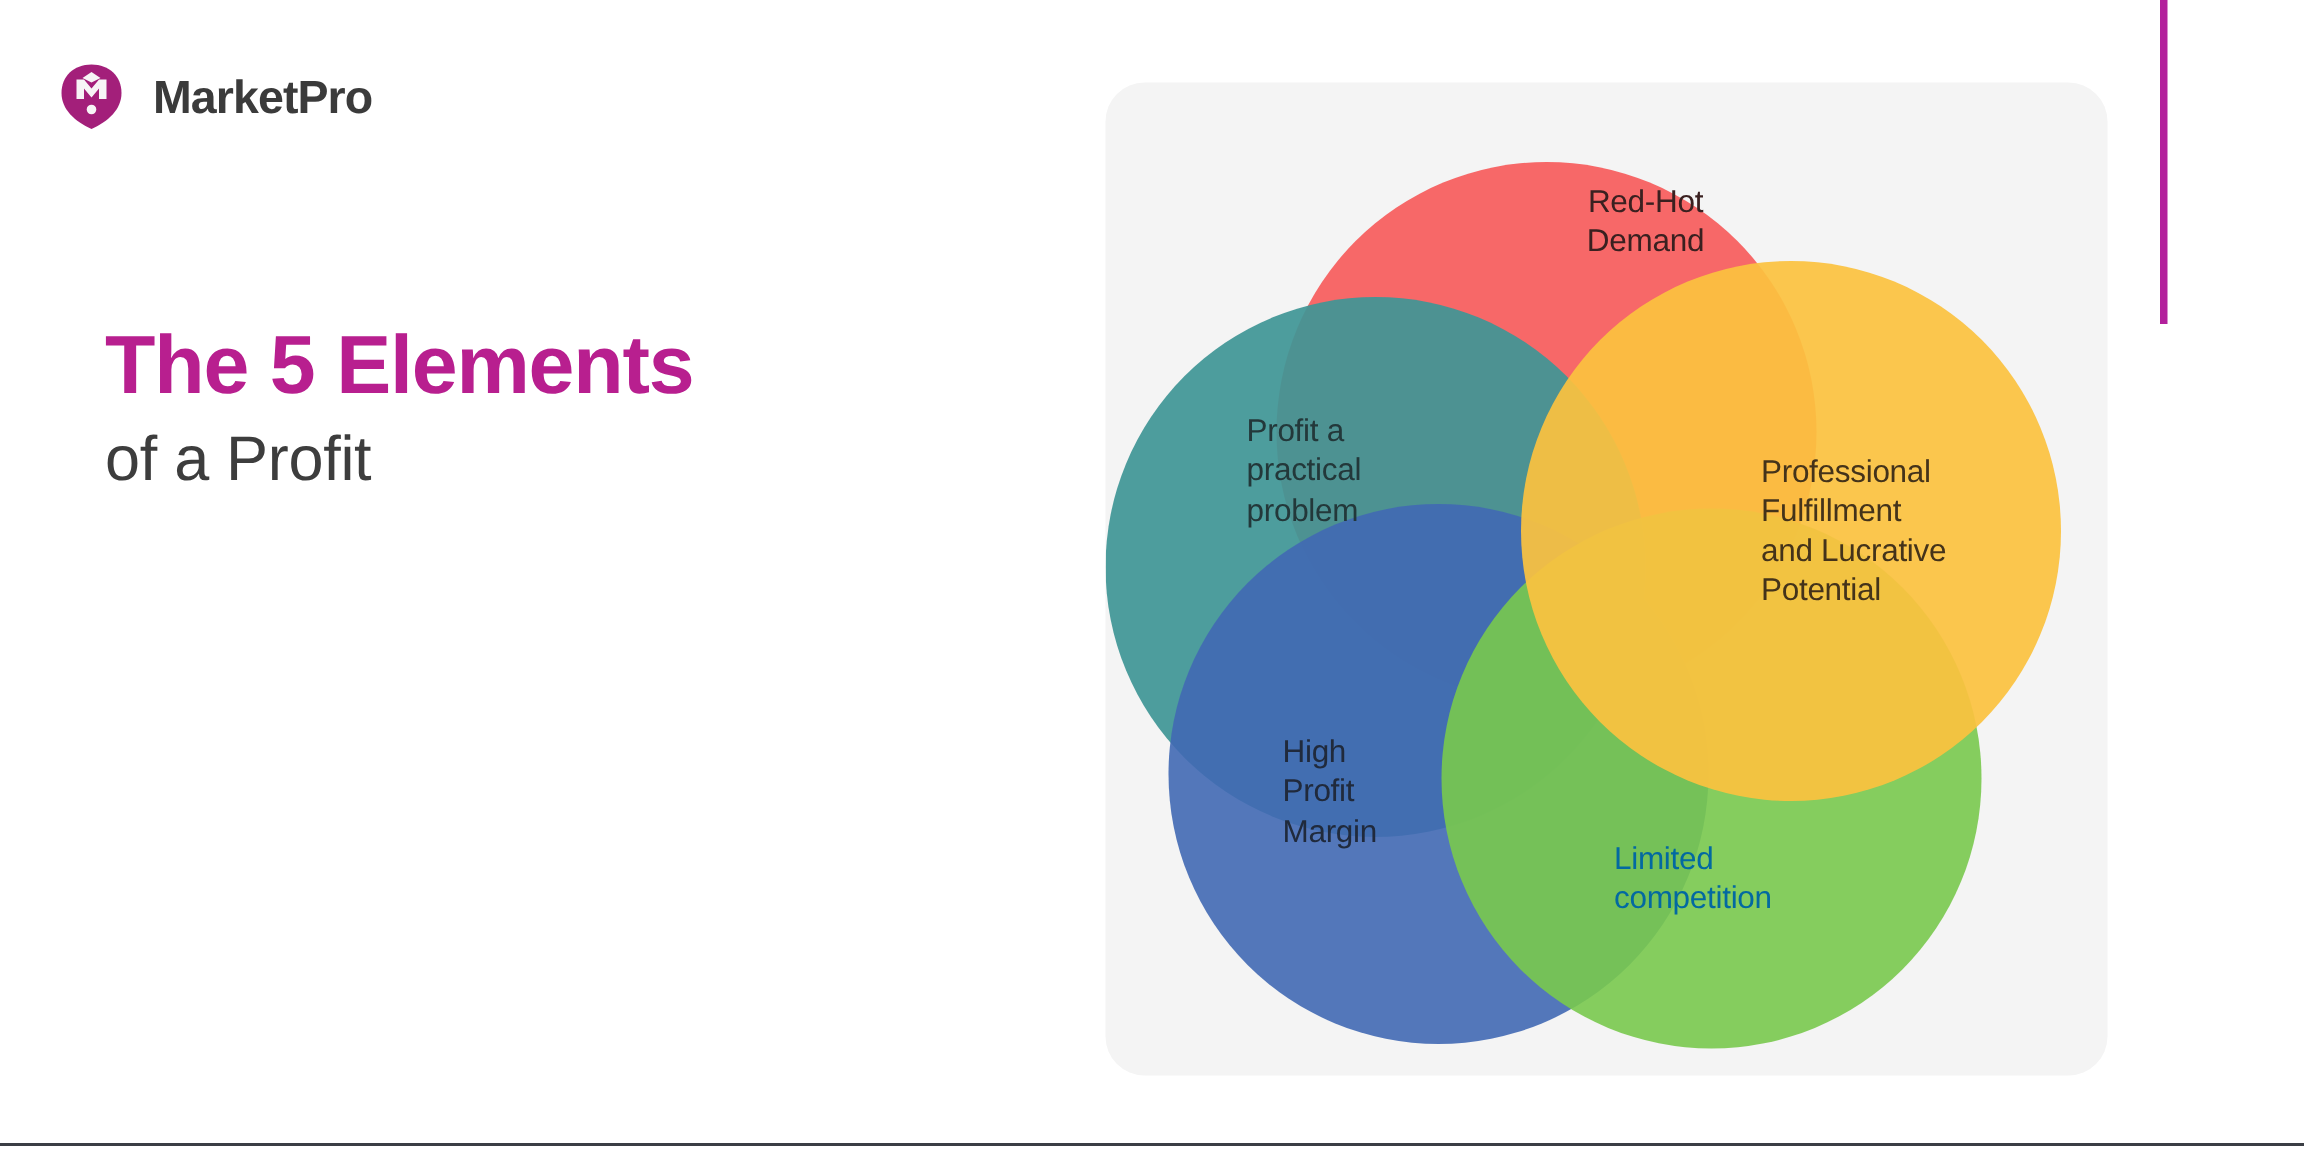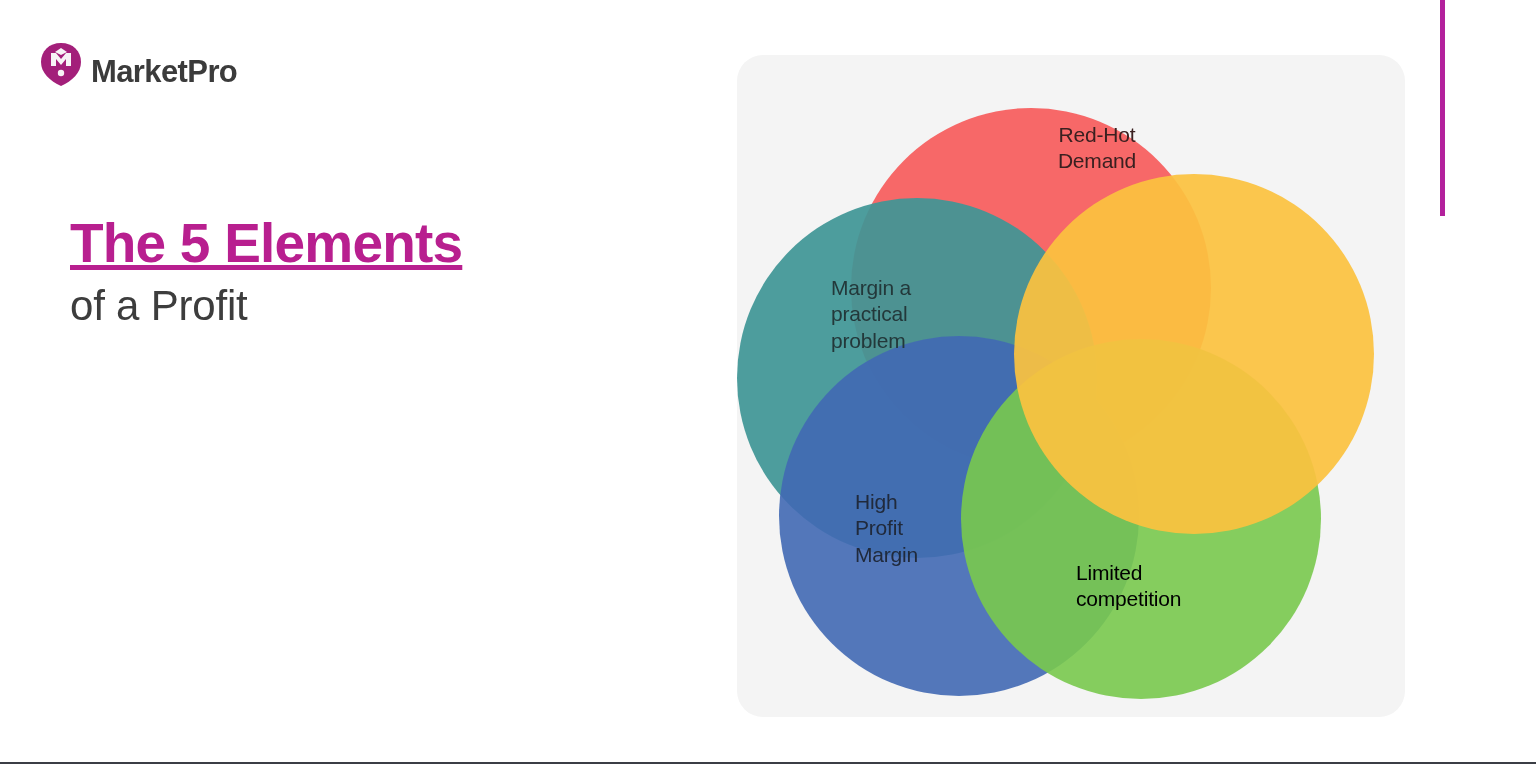--- a/index.html
+++ b/index.html
@@ -19,22 +19,22 @@
     background: #ffffff;
     overflow: hidden;
   }
 
   
   .brand {
     position: absolute;
     left: 40px;
     top: 42px;
     display: flex;
-    align-items: flex-end;
-    gap: 9px;
+    align-items: center;
+    gap: 20px;
   }
   .brand-mark {
     width: 42px;
     height: 45px;
     display: block;
     flex: 0 0 auto;
   }
   .brand-name {
     font-size: 31px;
     font-weight: bold;
@@ -52,21 +52,20 @@
     width: 600px;
   }
   .headline-line1 {
     display: block;
     font-size: 55px;
     font-weight: bold;
     letter-spacing: -0.8px;
     color: #b81f8f;
     line-height: 1.08;
     white-space: nowrap;
-    text-decoration: underline;
   }
   .headline-line2 {
     display: block;
     margin-top: 10px;
     font-size: 42px;
     font-weight: normal;
     letter-spacing: -0.2px;
     color: #3d3d3d;
     line-height: 1.1;
     white-space: nowrap;
@@ -148,21 +147,21 @@
     top: 434px;
     width: 170px;
     text-align: left;
     color: #202a3c;
   }
   .label-green {
     left: 339px;
     top: 505px;
     width: 230px;
     text-align: left;
-    color: #000000;
+    color: #0369a1;
   }
 </style>
 </head>
 <body>
 
 <div class="slide">
 
   <div class="brand">
     <svg class="brand-mark" viewBox="0 0 42 45" aria-hidden="true">
       <path d="M21 1 C9 1 1 9 1 20 C1 31 10 39 21 44 C32 39 41 31 41 20 C41 9 33 1 21 1 Z" fill="#a31f7a"></path>
@@ -188,23 +187,27 @@
           <circle cx="294" cy="233" r="180" fill="#f65c5c" fill-opacity="0.93"></circle>
           <circle cx="180" cy="323" r="180" fill="#3f9696" fill-opacity="0.93"></circle>
           <circle cx="222" cy="461" r="180" fill="#4169b4" fill-opacity="0.9"></circle>
           <circle cx="404" cy="464" r="180" fill="#79c94e" fill-opacity="0.9"></circle>
           <circle cx="457" cy="299" r="180" fill="#fbc23f" fill-opacity="0.93"></circle>
         </g>
     </svg>
 
     <div class="venn-label label-red">Red-Hot
 Demand</div>
-    <div class="venn-label label-teal">Margin a
+    <div class="venn-label label-teal">Profit a
 practical
 problem</div>
     <div class="venn-label label-blue">High
 Profit
 Margin</div>
     <div class="venn-label label-green">Limited
 competition</div>
+    <div class="venn-label label-yellow">Professional
+Fulfillment
+and Lucrative
+Potential</div>
   </div>
 
 </div>
 
 </body></html>

